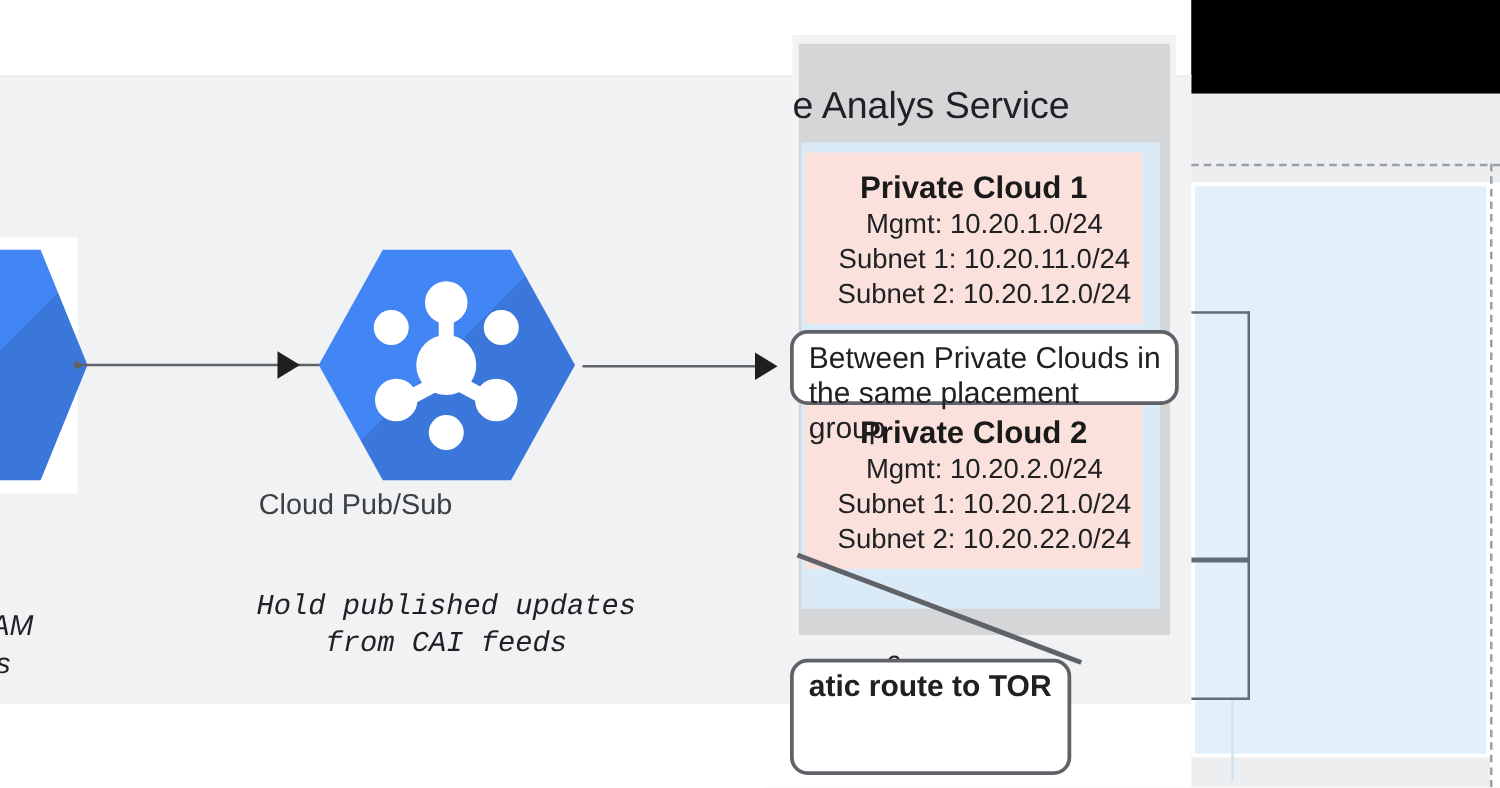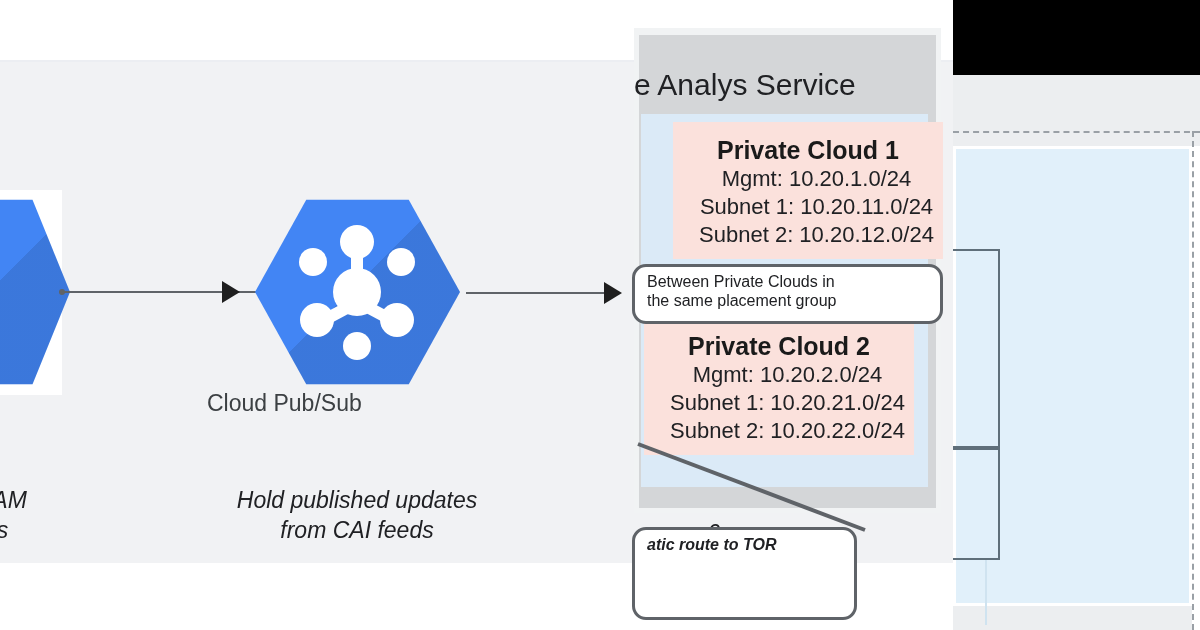--- a/index.html
+++ b/index.html
@@ -91,32 +91,32 @@
     position:absolute;left:644px;top:0;width:270px;
     background:#fbe1dc;
     text-align:center;
   }
   .pc-title{
     font-size:25px;font-weight:bold;color:#1a1a1a;padding-top:14px;
   }
   .pc-line{
     font-size:22px;color:#202124;line-height:1.28;padding-left:17px;
   }
-  .pc1{top:122px;height:137px;margin-left:29px;}
+  .pc1{top:122px;height:137px;}
   .pc2{top:318px;height:137px;}
 
   
   .callout{
     position:absolute;
     background:#ffffff;
     border:3px solid #5f6368;
     border-radius:14px;
     box-sizing:border-box;
     padding:6px 10px 8px 12px;
-    font-size:16px;color:#202124;line-height:1.16;
+    font-size:24px;color:#202124;line-height:1.16;
   }
   .callout-1{left:632px;top:264px;width:311px;height:60px;}
   .callout-2{left:632px;top:527px;width:225px;height:93px;}
   .leader-arrow{
     position:absolute;left:604px;top:282px;width:0;height:0;
     border-top:11px solid transparent;border-bottom:11px solid transparent;
     border-left:18px solid #1f1f1f;
   }
   .leader-line{
     position:absolute;left:466px;top:292px;width:145px;height:2px;background:#5f6368;
@@ -169,21 +169,21 @@
         <circle cx="62" cy="124" r="17"></circle>
         <circle cx="142" cy="124" r="17"></circle>
         <circle cx="102" cy="150" r="14"></circle>
         <rect x="96" y="52" width="12" height="46"></rect>
         <rect x="62" y="108" width="52" height="12" transform="rotate(-28 88 114)"></rect>
         <rect x="92" y="108" width="52" height="12" transform="rotate(28 118 114)"></rect>
       </g>
     </svg>
   </div>
   <div class="icon-caption" style="left:207px;top:390px;width:300px;">Cloud Pub/Sub</div>
-  <div class="flow-note" style="left:177px;top:485px;width:360px;">
+  <div class="flow-note" style="left:177px;top:470px;width:360px;font-family:Liberation Mono, monospace;">
     <div>Hold published updates</div>
     <div>from CAI feeds</div>
   </div>
 
   <div class="leader-line"></div>
   <div class="leader-arrow"></div>
 
   <div class="flow-note" style="left:520px;top:484px;width:200px;text-align:right;">
     <div>Analys</div>
     <div>c</div>
@@ -212,16 +212,16 @@
   <svg style="position:absolute;left:620px;top:430px;width:260px;height:120px;overflow:visible;">
     <line x1="18" y1="14" x2="245" y2="100" stroke="#5f6368" stroke-width="4"></line>
   </svg>
 
   <div class="callout callout-1">
     <div>Between Private Clouds in</div>
     <div>the same placement group</div>
   </div>
 
   <div class="callout callout-2">
-    <div style="font-weight:bold;font-style:italic;">atic route to TOR</div>
+    <div style="font-weight:bold;">atic route to TOR</div>
   </div>
 
 </div>
 
 </body></html>

